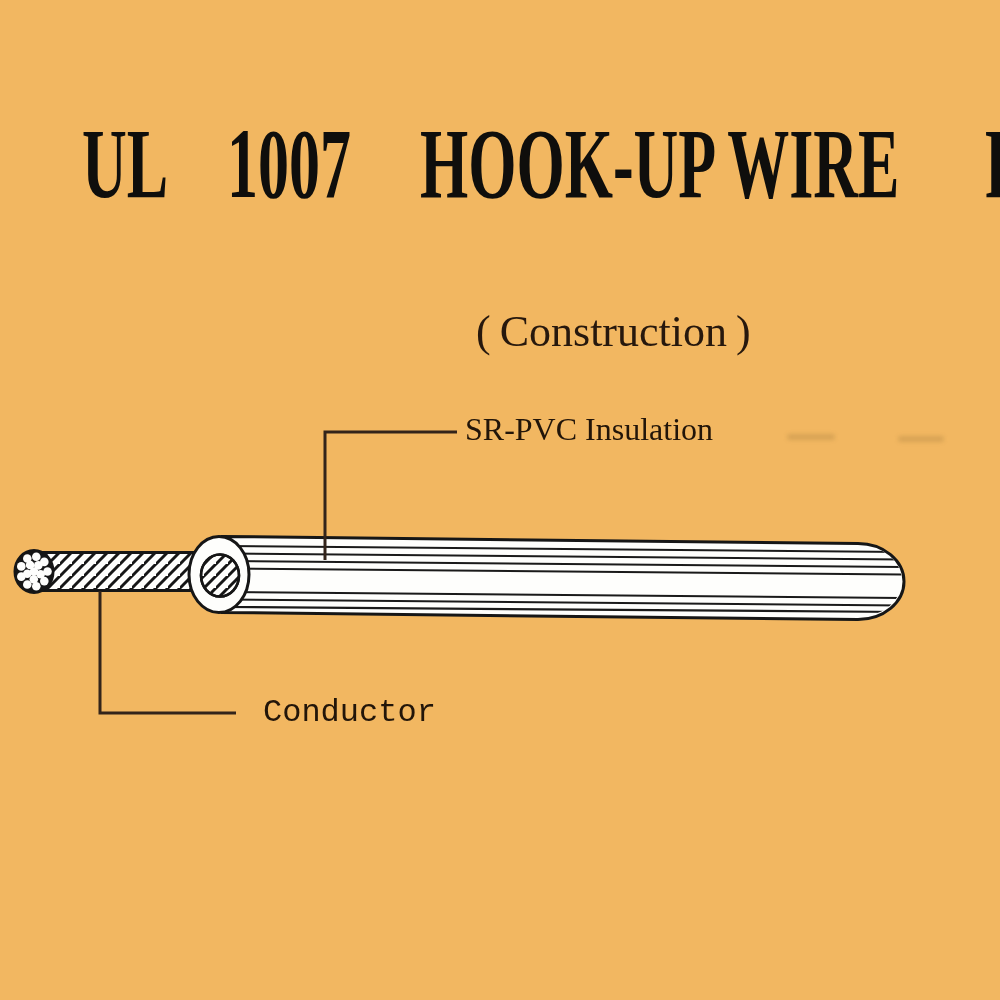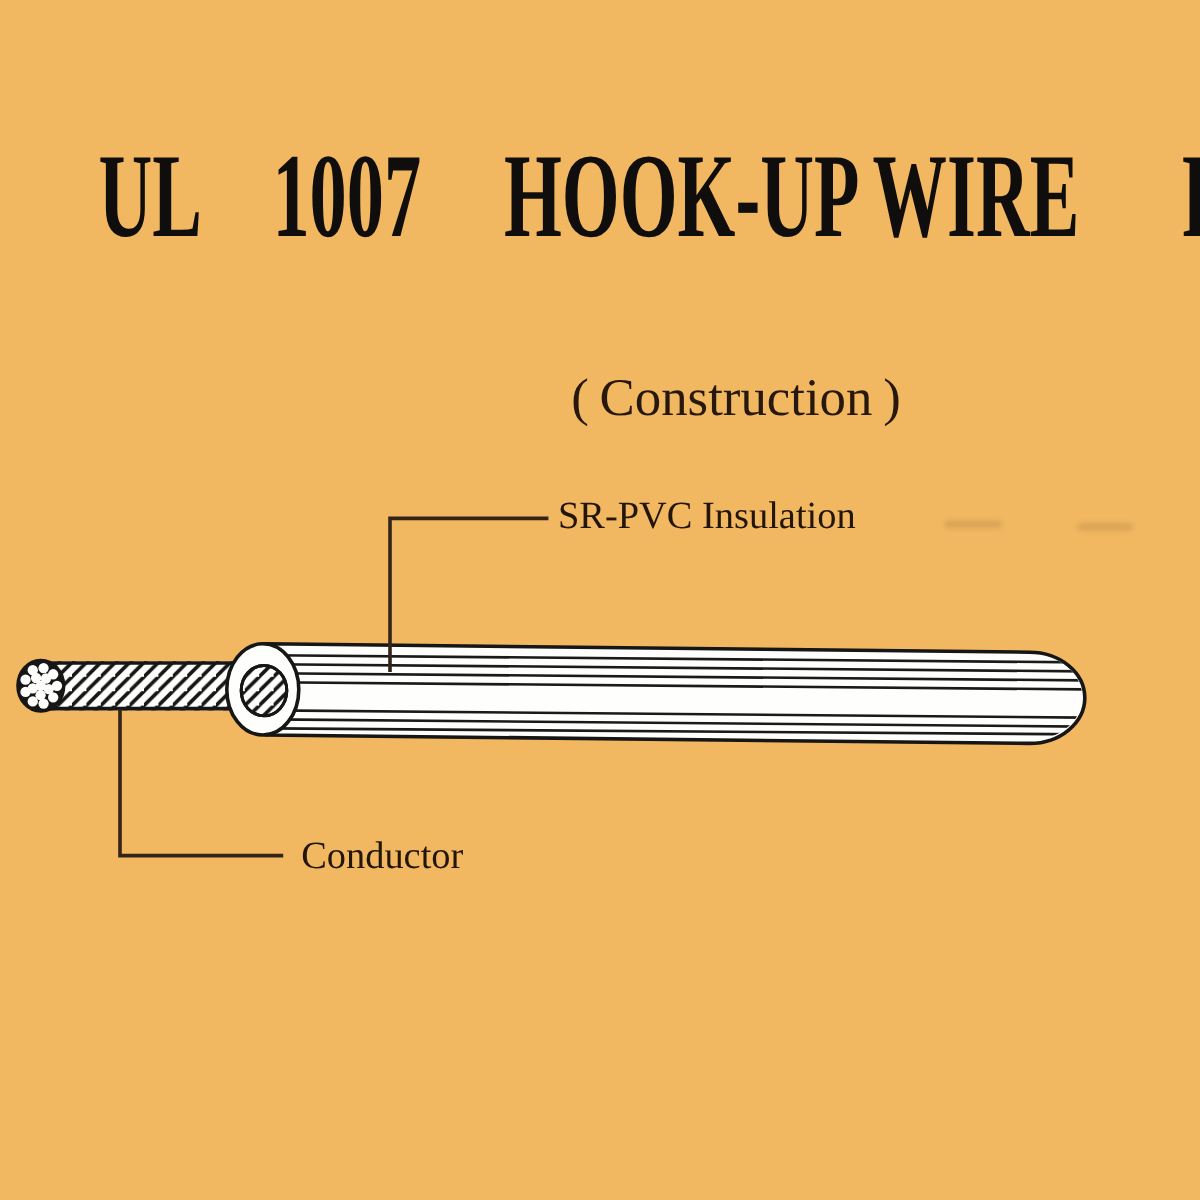--- a/index.html
+++ b/index.html
@@ -47,21 +47,21 @@
 
   
   .diagram-label {
     position: absolute;
     font-size: 32px;
     color: #221509;
     line-height: 1.1;
     white-space: nowrap;
   }
   .label-insulation { left: 465px; top: 412px; }
-  .label-conductor  { left: 251px; top: 695px; }
+  .label-conductor  { left: 263px; top: 695px; font-family: Liberation Mono, monospace; }
 
   
   .wire-svg {
     position: absolute;
     left: 0;
     top: 0;
     width: 1000px;
     height: 1000px;
   }
 

